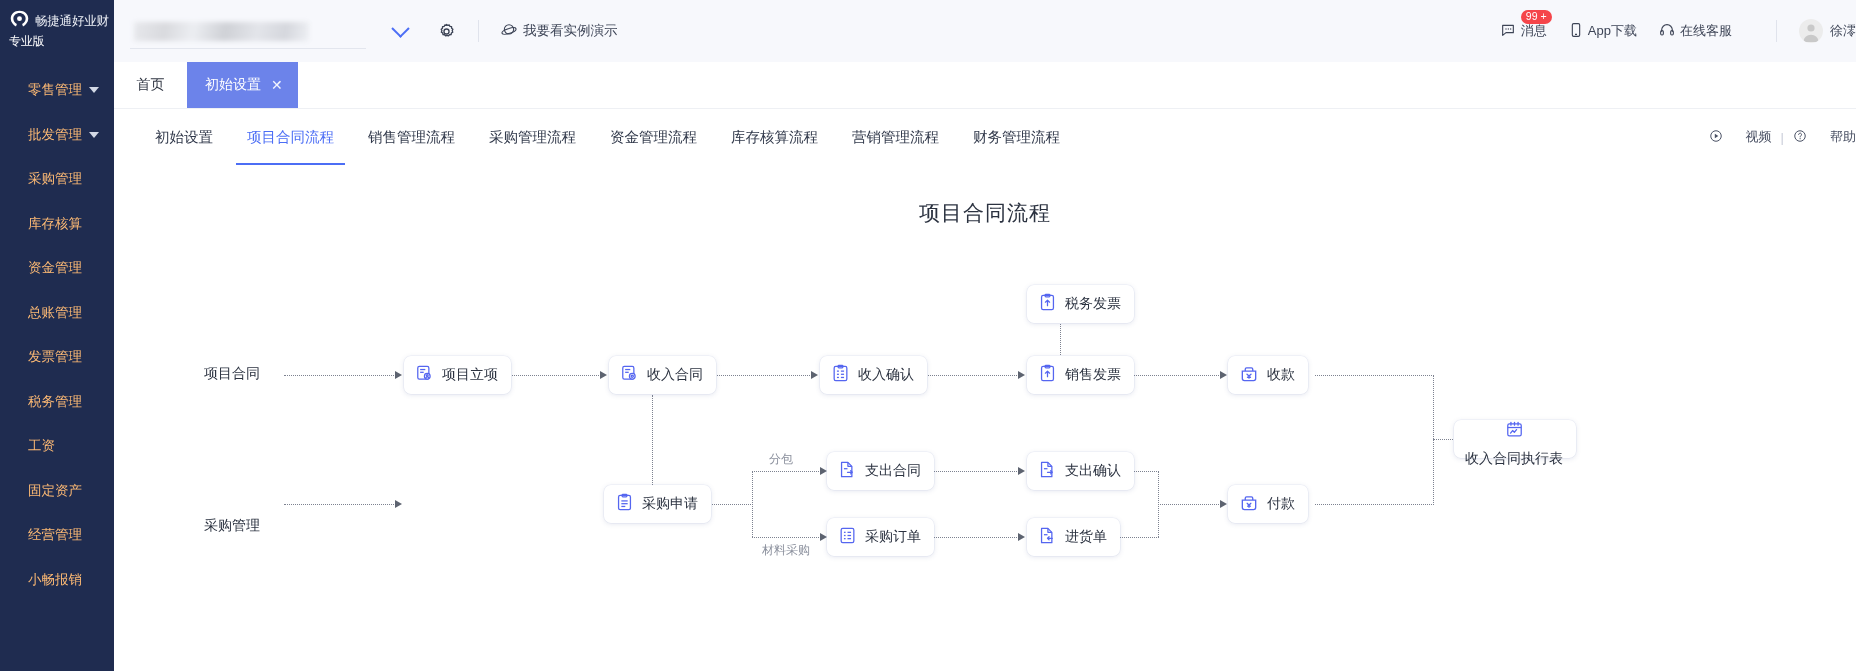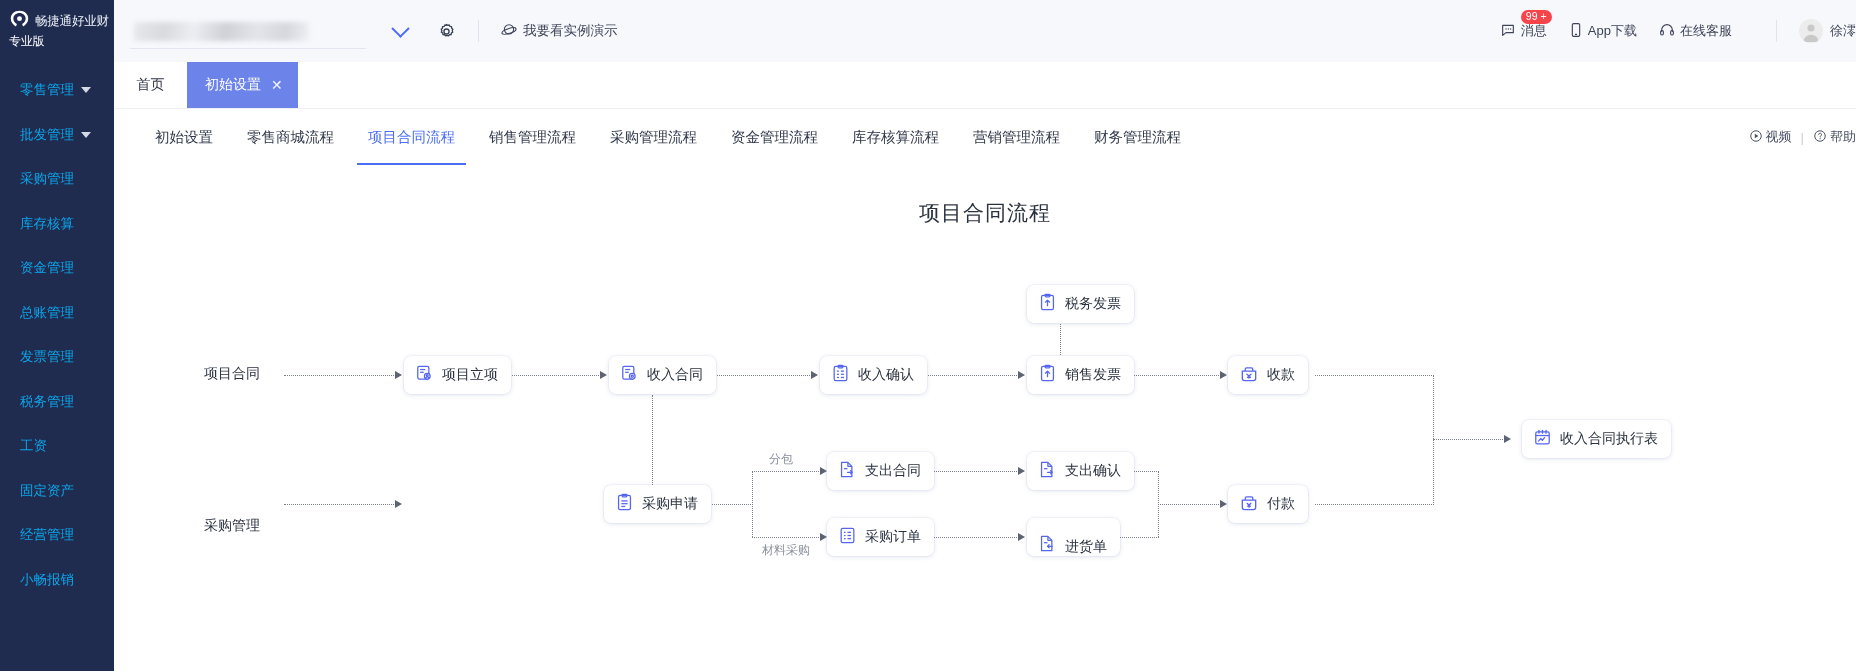--- a/index.html
+++ b/index.html
@@ -31,21 +31,21 @@
     font-size: 12.5px; color: #eef1f7; white-space: nowrap;
     letter-spacing: -0.2px;
   }
   .logo-badge {
     margin-top: 3px; font-size: 12px; color: #ffffff;
     letter-spacing: -0.2px;
   }
   .side-list { margin-top: 6px; }
   .side-item {
     height: 44.5px; display: flex; align-items: center;
-    padding-left: 20px; font-size: 13.5px; color: #0ea5e9;
+    padding-left: 28px; font-size: 13.5px; color: #fdba74;
     cursor: pointer; white-space: nowrap; text-align: center;
   }
   .caret-down {
     margin-left: 7px; width: 0; height: 0;
     border-left: 5px solid transparent;
     border-right: 5px solid transparent;
     border-top: 6px solid #d3d9e6;
   }
 
   
@@ -137,21 +137,21 @@
   }
   .subtab.active { color: #4c6ef5; position: relative; }
   .subtab.active::after {
     content: ""; position: absolute; left: 6px; right: 6px; bottom: 0;
     height: 2.5px; background: #4c6ef5;
   }
   .subtabs-right {
     margin-left: auto; display: flex; align-items: center; gap: 0px;
     font-size: 13px; color: #4a5164; padding-right: 0;
   }
-  .stlink { display:flex; align-items:center; gap:3px; cursor:pointer; white-space:nowrap; }
+  .stlink { display:flex; align-items:center; gap:23px; cursor:pointer; white-space:nowrap; }
   .stsep { margin: 0 9px; color: #c8ccd8; }
 
   .panel-title {
     text-align: center; font-size: 21px; color: #2b3240;
     margin-top: 34px; letter-spacing: 1px;
   }
 
   
   .canvas { position: relative; width: 1742px; height: 440px; }
   .node {
@@ -333,21 +333,20 @@
     <div class="tab-active">
       <span>初始设置</span>
       <span class="tab-close">✕</span>
     </div>
   </div>
 
   <div class="content">
 
     <div class="subtabs">
       <div class="subtab"><span>初始设置</span></div>
-      <div class="subtab"><span>零售商城流程</span></div>
       <div class="subtab active"><span>项目合同流程</span></div>
       <div class="subtab"><span>销售管理流程</span></div>
       <div class="subtab"><span>采购管理流程</span></div>
       <div class="subtab"><span>资金管理流程</span></div>
       <div class="subtab"><span>库存核算流程</span></div>
       <div class="subtab"><span>营销管理流程</span></div>
       <div class="subtab"><span>财务管理流程</span></div>
 
       <div class="subtabs-right">
         <span class="stlink">
@@ -505,21 +504,21 @@
         <span>
           <svg width="20" height="20" viewBox="0 0 24 24" fill="none" stroke="#5566f0" stroke-width="1.6">
             <path d="M4 8.5h16v9a2.5 2.5 0 01-2.5 2.5h-11A2.5 2.5 0 014 17.5z"></path>
             <path d="M7.5 8.5V6.2a1.6 1.6 0 011.6-1.6h5.8a1.6 1.6 0 011.6 1.6v2.3"></path>
             <path d="M9.6 12.3l2.4 2.1 2.4-2.1M12 14.4v2.6M10.2 15.9h3.6" stroke-linecap="round" stroke-linejoin="round"></path>
           </svg>
         </span>
         <span>收款</span>
       </div>
 
-      <div class="node" style="left:1408px; top:193px;">
+      <div class="node" style="left:1340px; top:193px;flex-direction:column;">
         <span>
           <svg width="19" height="19" viewBox="0 0 24 24" fill="none" stroke="#5566f0" stroke-width="1.6">
             <rect x="3.5" y="5" width="17" height="15" rx="2"></rect>
             <line x1="3.5" y1="9.5" x2="20.5" y2="9.5"></line>
             <line x1="7.5" y1="3" x2="7.5" y2="6.5" stroke-linecap="round"></line>
             <line x1="12" y1="3" x2="12" y2="6.5" stroke-linecap="round"></line>
             <line x1="16.5" y1="3" x2="16.5" y2="6.5" stroke-linecap="round"></line>
             <path d="M7 16.5l2.6-3.2 2.2 2.2 2.8-3.4" stroke-linecap="round" stroke-linejoin="round"></path>
           </svg>
         </span>
@@ -571,21 +570,21 @@
               <line x1="12" y1="8" x2="16.5" y2="8"></line>
             <line x1="7.5" y1="12" x2="9.6" y2="12"></line>
               <line x1="12" y1="12" x2="16.5" y2="12"></line>
             <line x1="7.5" y1="16" x2="9.6" y2="16"></line>
               <line x1="12" y1="16" x2="16.5" y2="16"></line>
           </svg>
         </span>
         <span>采购订单</span>
       </div>
 
-      <div class="node" style="left:913px; top:291px;align-items:flex-end;">
+      <div class="node" style="left:913px; top:291px;">
         <span>
           <svg width="19" height="19" viewBox="0 0 24 24" fill="none" stroke="#5566f0" stroke-width="1.6">
             <path d="M4.5 3h8l5 5v13H4.5z" stroke-linejoin="round"></path>
             <path d="M12.5 3v5h5" stroke-linejoin="round"></path>
             <line x1="7.5" y1="11" x2="12" y2="11"></line>
             <path d="M18 15.5h-6m0 0l2-2m-2 2l2 2" stroke-linecap="round" stroke-linejoin="round"></path>
           </svg>
         </span>
         <span>进货单</span>
       </div>

